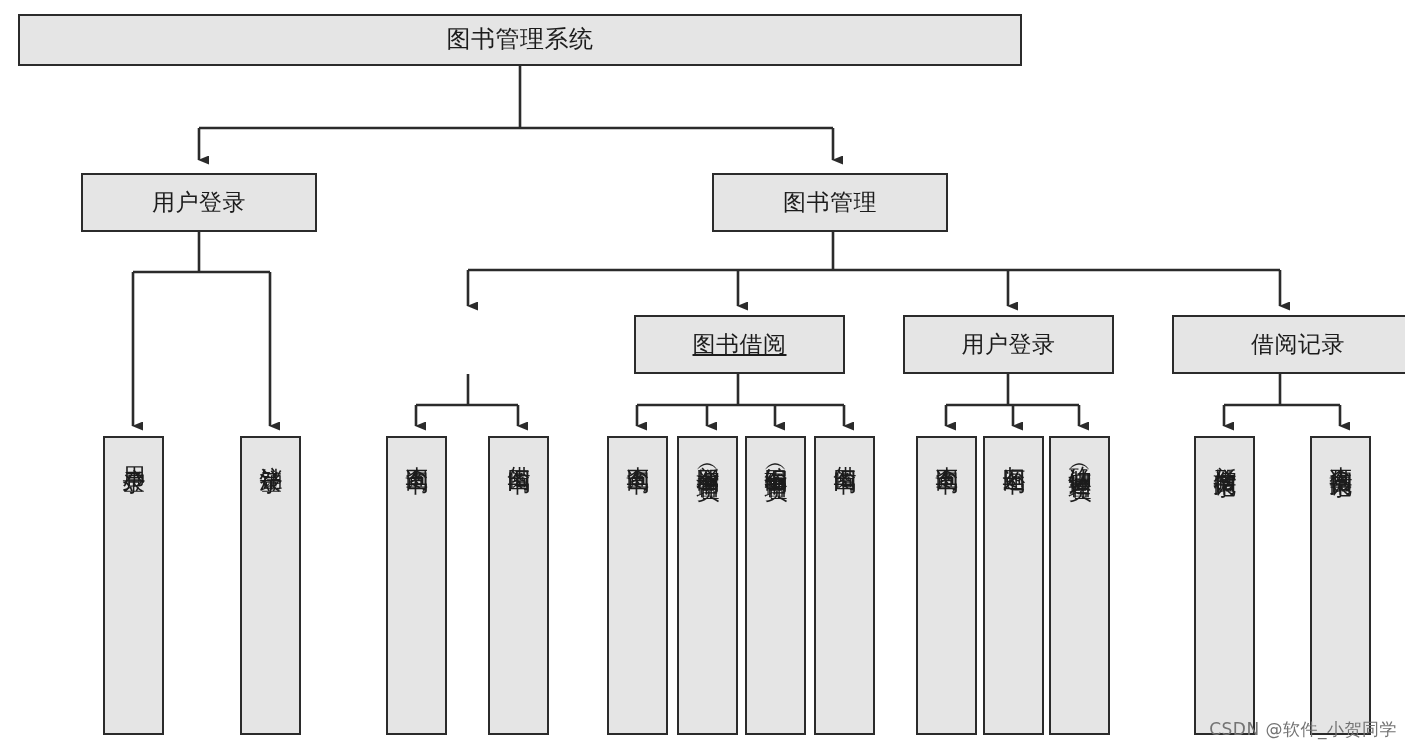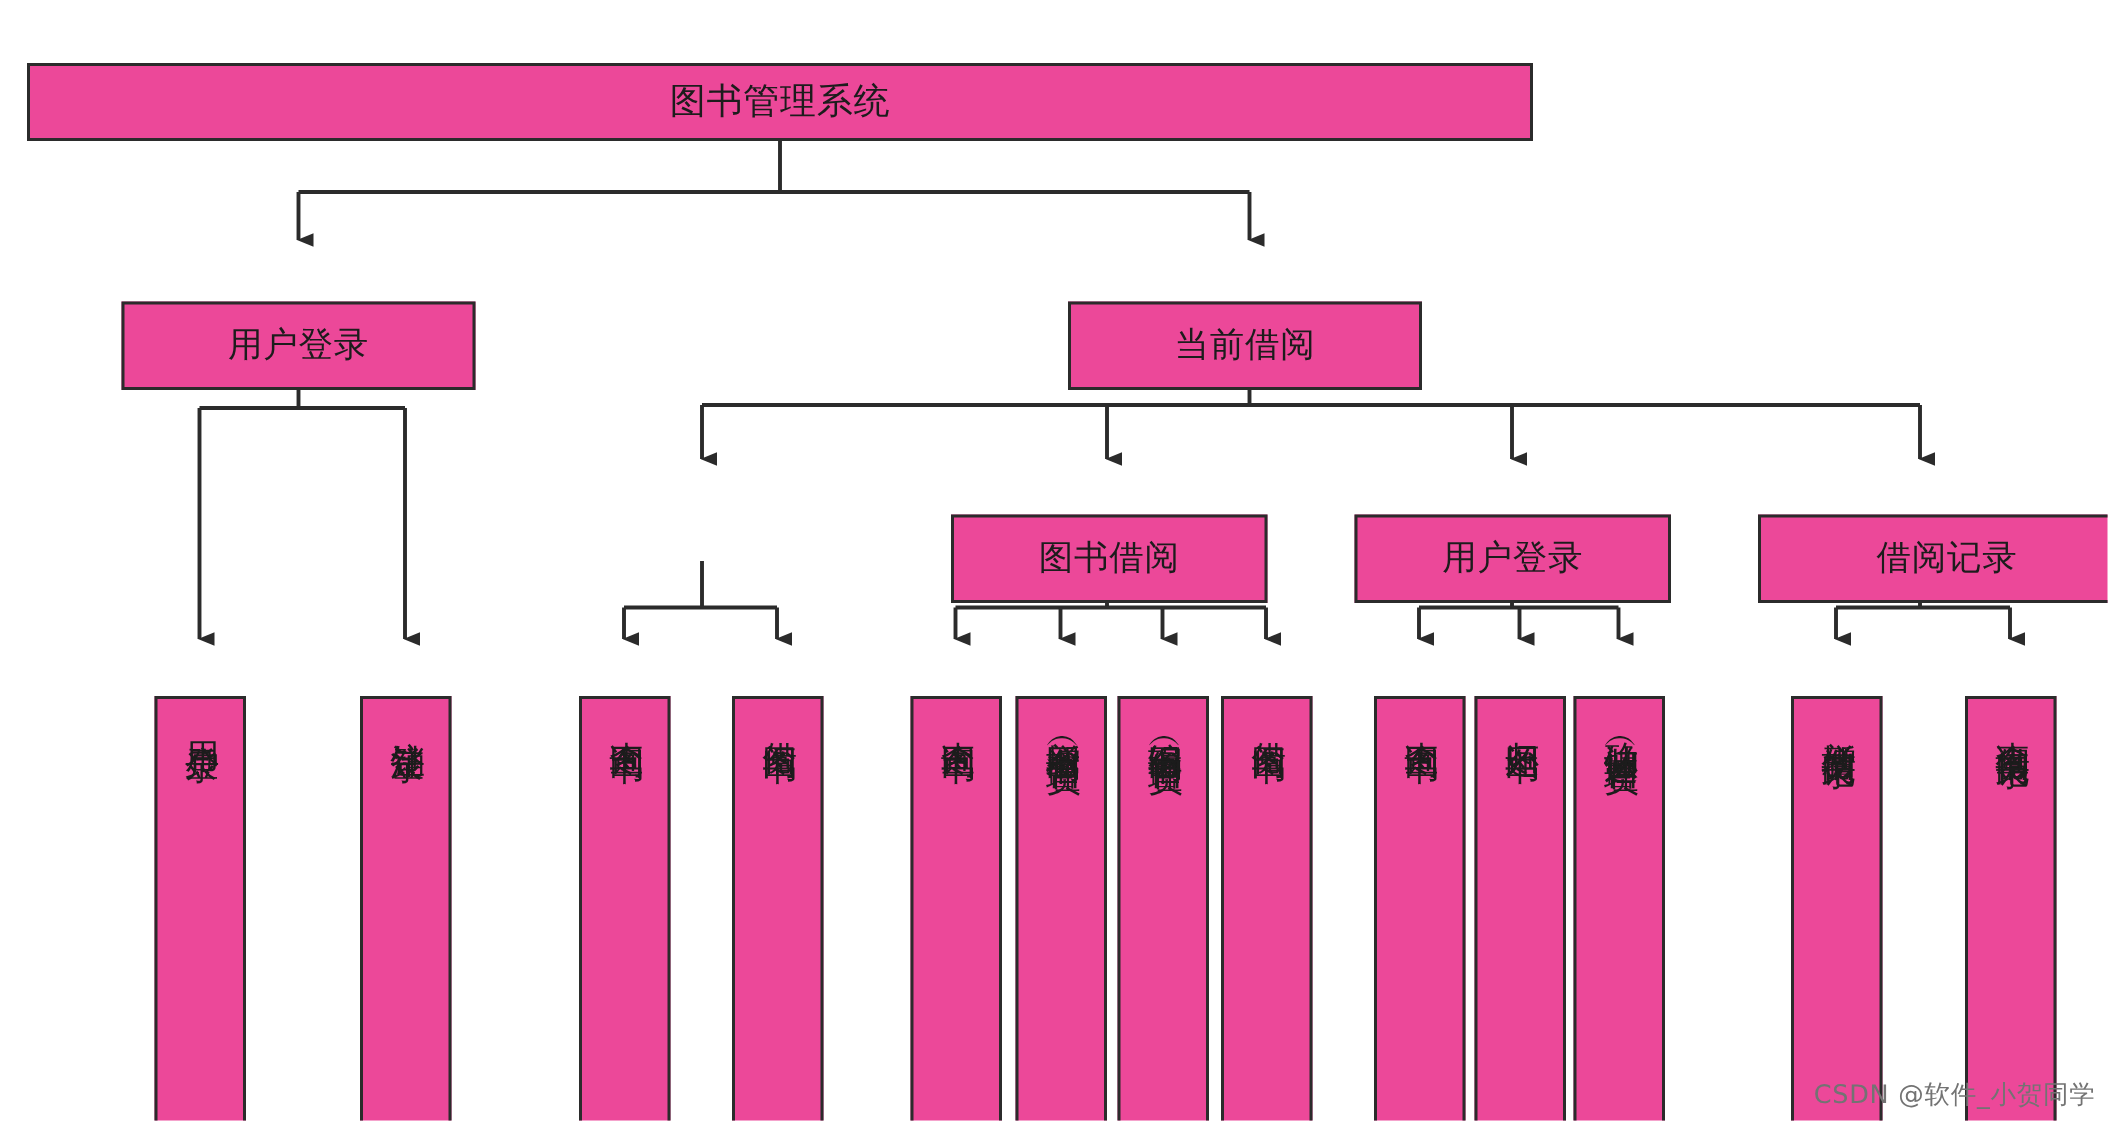--- a/index.html
+++ b/index.html
@@ -24,26 +24,25 @@
     position: absolute;
     left: 0;
     top: 0;
     width: 1405px;
     height: 747px;
   }
   .node {
     position: absolute;
     box-sizing: border-box;
     border: 2.5px solid #2b2b2b;
-    background: #ec4899;
+    background: #e5e5e5;
     display: flex;
     align-items: center;
     justify-content: center;
     color: #1c1c1c;
-    margin-top: 28px;
   }
   .node .node-label {
     display: block;
     text-align: center;
     line-height: 1.06;
     letter-spacing: 0.5px;
     white-space: pre-wrap;
   }
   
   .node.horizontal .node-label {
@@ -135,25 +134,25 @@
 
   <div class="node horizontal root" style="left:18px; top:14px; width:1004px; height:52px;">
     <span class="node-label">图书管理系统</span>
   </div>
 
   <div class="node horizontal" style="left:81px; top:173px; width:236px; height:59px;">
     <span class="node-label">用户登录</span>
   </div>
 
   <div class="node horizontal" style="left:712px; top:173px; width:236px; height:59px;">
-    <span class="node-label">当前借阅</span>
-  </div>
-
-
-  <div class="node horizontal" style="left:634px; top:315px; width:211px; height:59px;">
+    <span class="node-label">图书管理</span>
+  </div>
+
+
+  <div class="node horizontal" style="left:634px; top:315px; width:211px; height:59px;text-decoration:underline;">
     <span class="node-label">图书借阅</span>
   </div>
 
   <div class="node horizontal" style="left:903px; top:315px; width:211px; height:59px;">
     <span class="node-label">用户登录</span>
   </div>
 
   <div class="node horizontal" style="left:1172px; top:315px; width:252px; height:59px;">
     <span class="node-label">借阅记录</span>
   </div>

